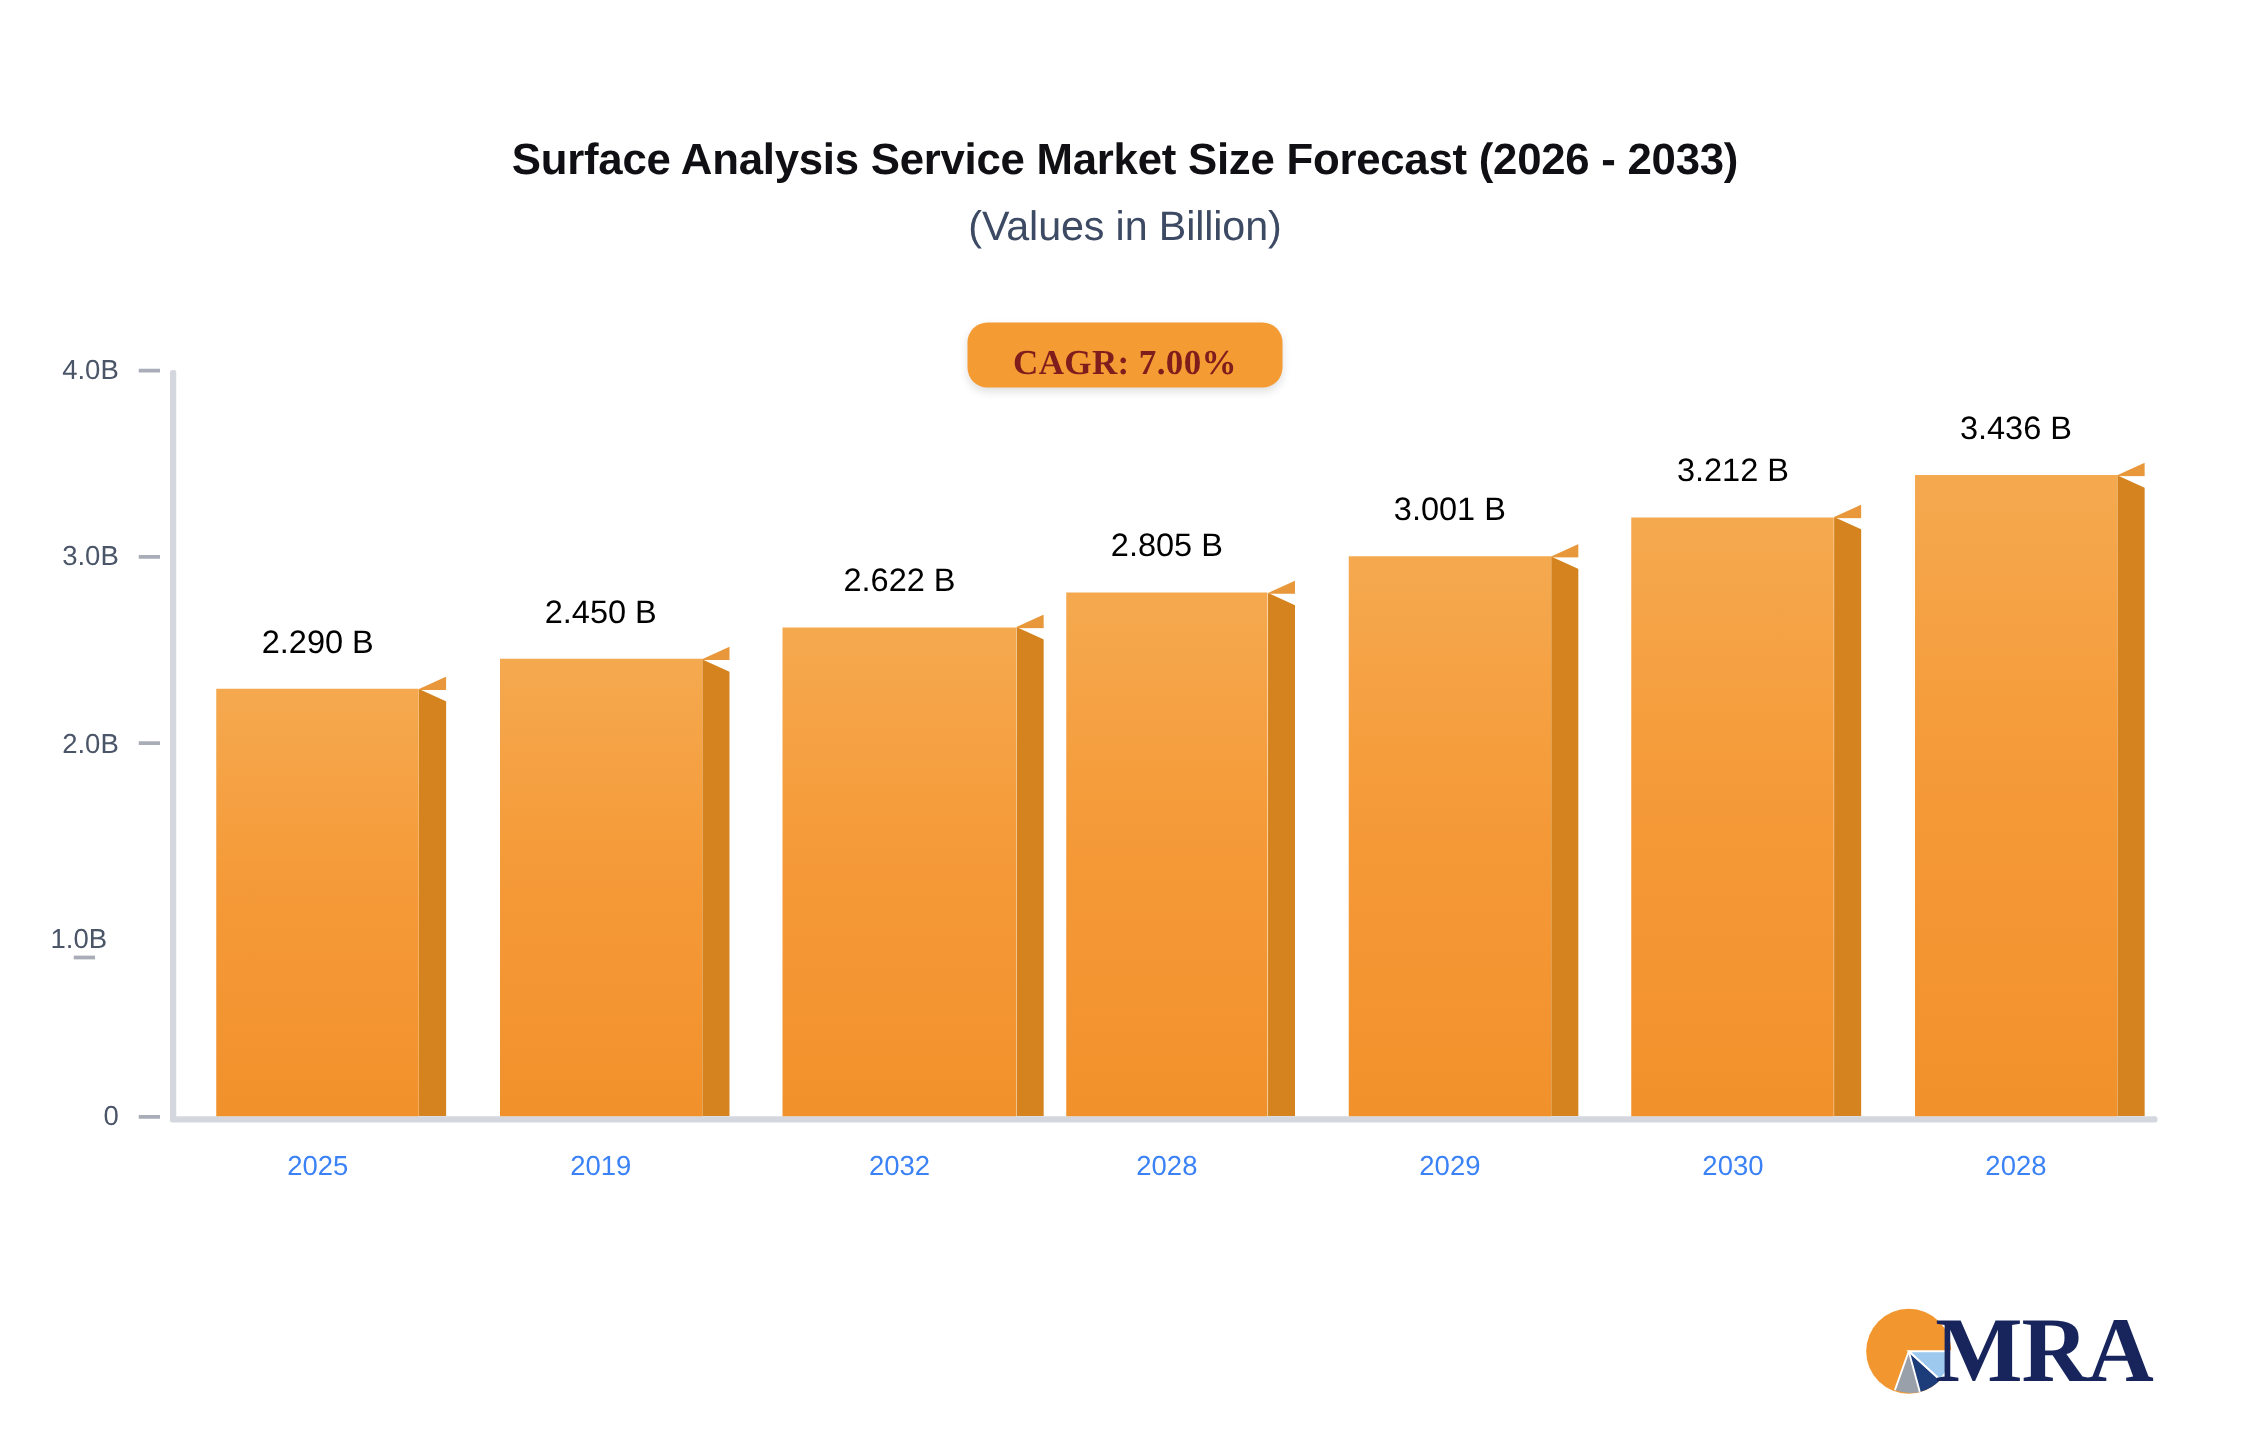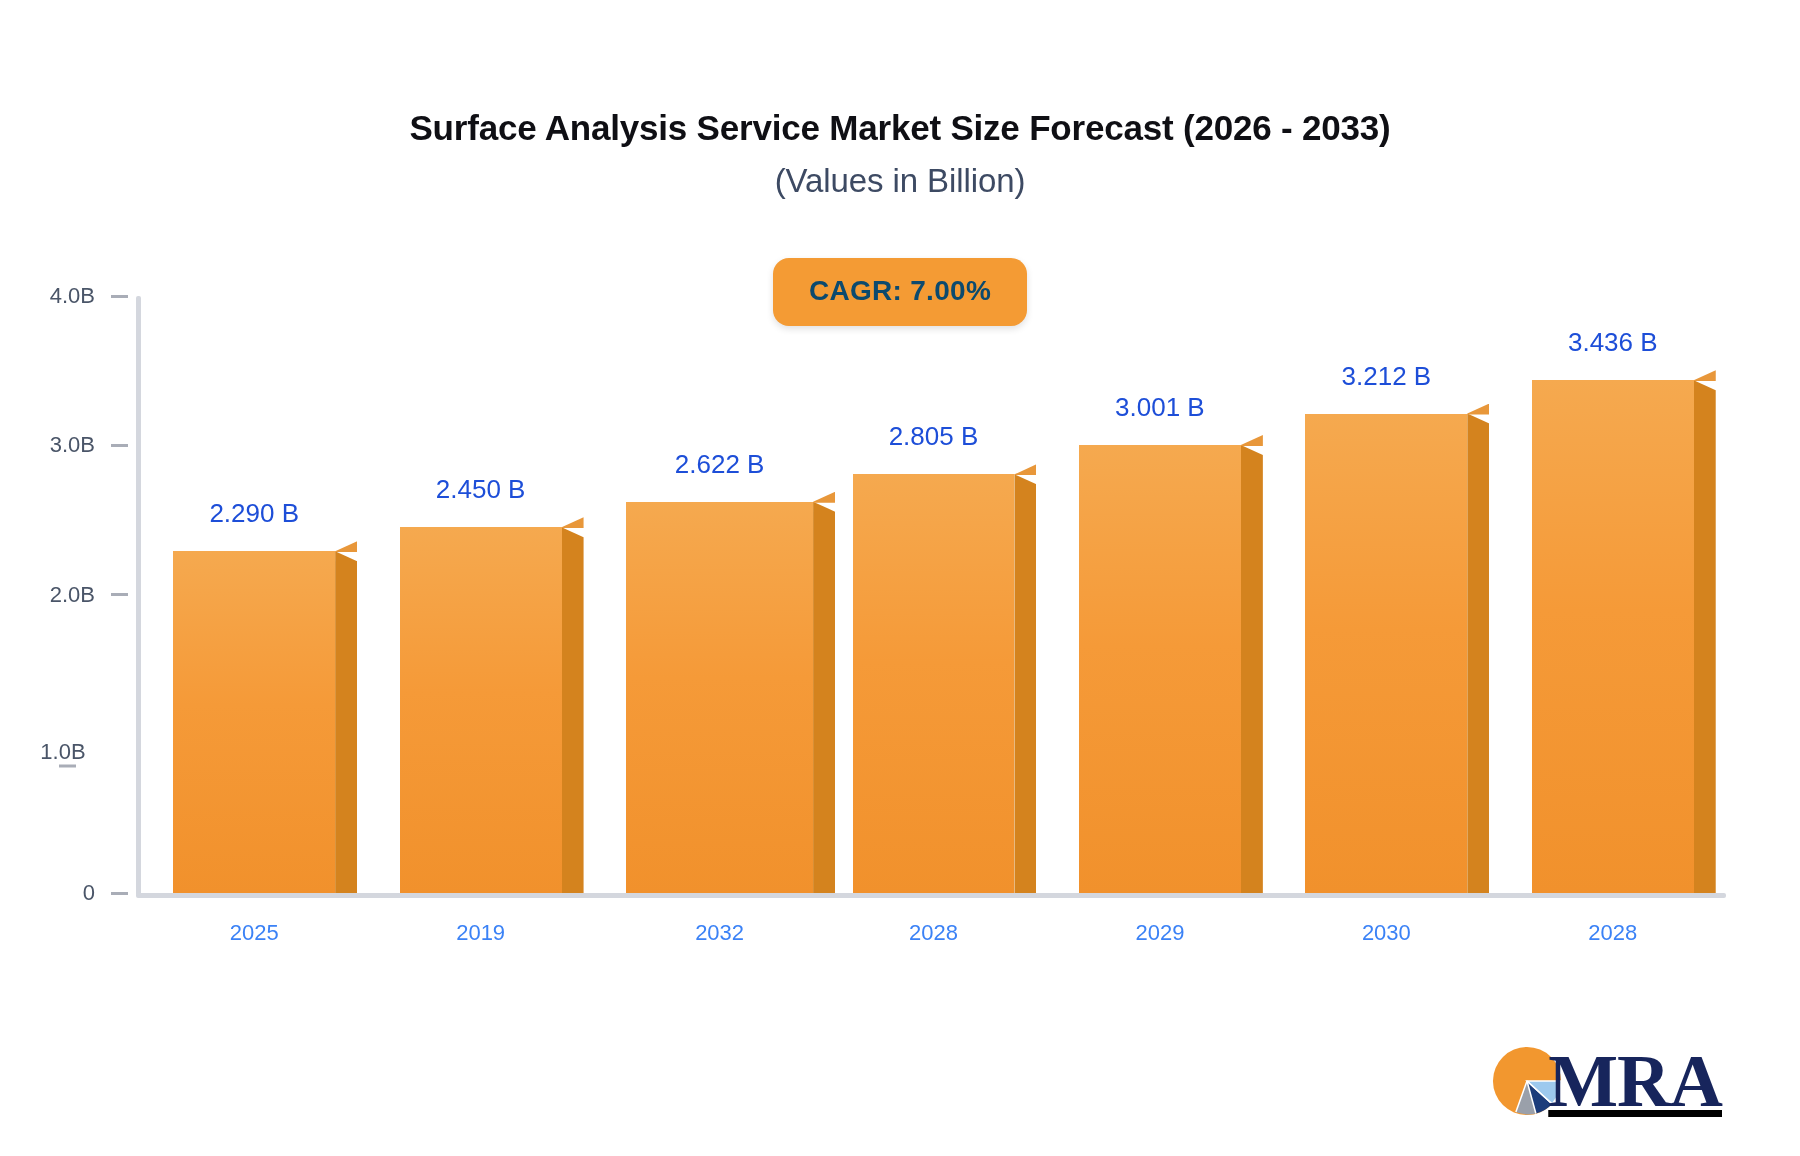--- a/index.html
+++ b/index.html
@@ -44,27 +44,28 @@
   .cagr-wrap {
     position: absolute;
     top: 258px;
     left: 0;
     width: 1800px;
     text-align: center;
   }
   .cagr-badge {
     display: inline-block;
     background: #F49B34;
-    color: #0c4a6e;
+    color: #7f1d1d;
     font-size: 28px;
     font-weight: bold;
-    padding: 17px 36px 19px 36px;
+    padding: 17px 36px 3px 36px;
     border-radius: 16px;
     letter-spacing: 0.3px;
     box-shadow: 0 3px 7px rgba(0,0,0,0.12);
+    font-family: Liberation Serif, serif;
   }
 
   
   .plot {
     position: absolute;
     left: 136px;
     top: 296px;
     width: 1590px;
     height: 600px;
   }
@@ -157,40 +158,39 @@
     height: 11px;
     background: #E8973A;
     clip-path: polygon(0 10px, 100% 0, 100% 11px, 0 11px);
   }
   .bar-label {
     position: absolute;
     left: 50%;
     transform: translateX(-50%);
     white-space: nowrap;
     font-size: 26px;
-    color: #1d4ed8;
+    color: #000000;
   }
   .xtick {
     position: absolute;
     top: 624px;
     left: 0;
     width: 100%;
     text-align: center;
     font-size: 22px;
     color: #3b82f6;
   }
 
   
   .logo {
     position: absolute;
     right: 78px;
     bottom: 38px;
     display: flex;
     align-items: center;
-    text-decoration: underline;
   }
   .logo-mark { width: 74px; height: 74px; }
   .logo-text {
     font-family: "Liberation Serif", serif;
     font-size: 74px;
     font-weight: bold;
     color: #17255c;
     letter-spacing: -1px;
     margin-left: -16px;
     line-height: 1;

